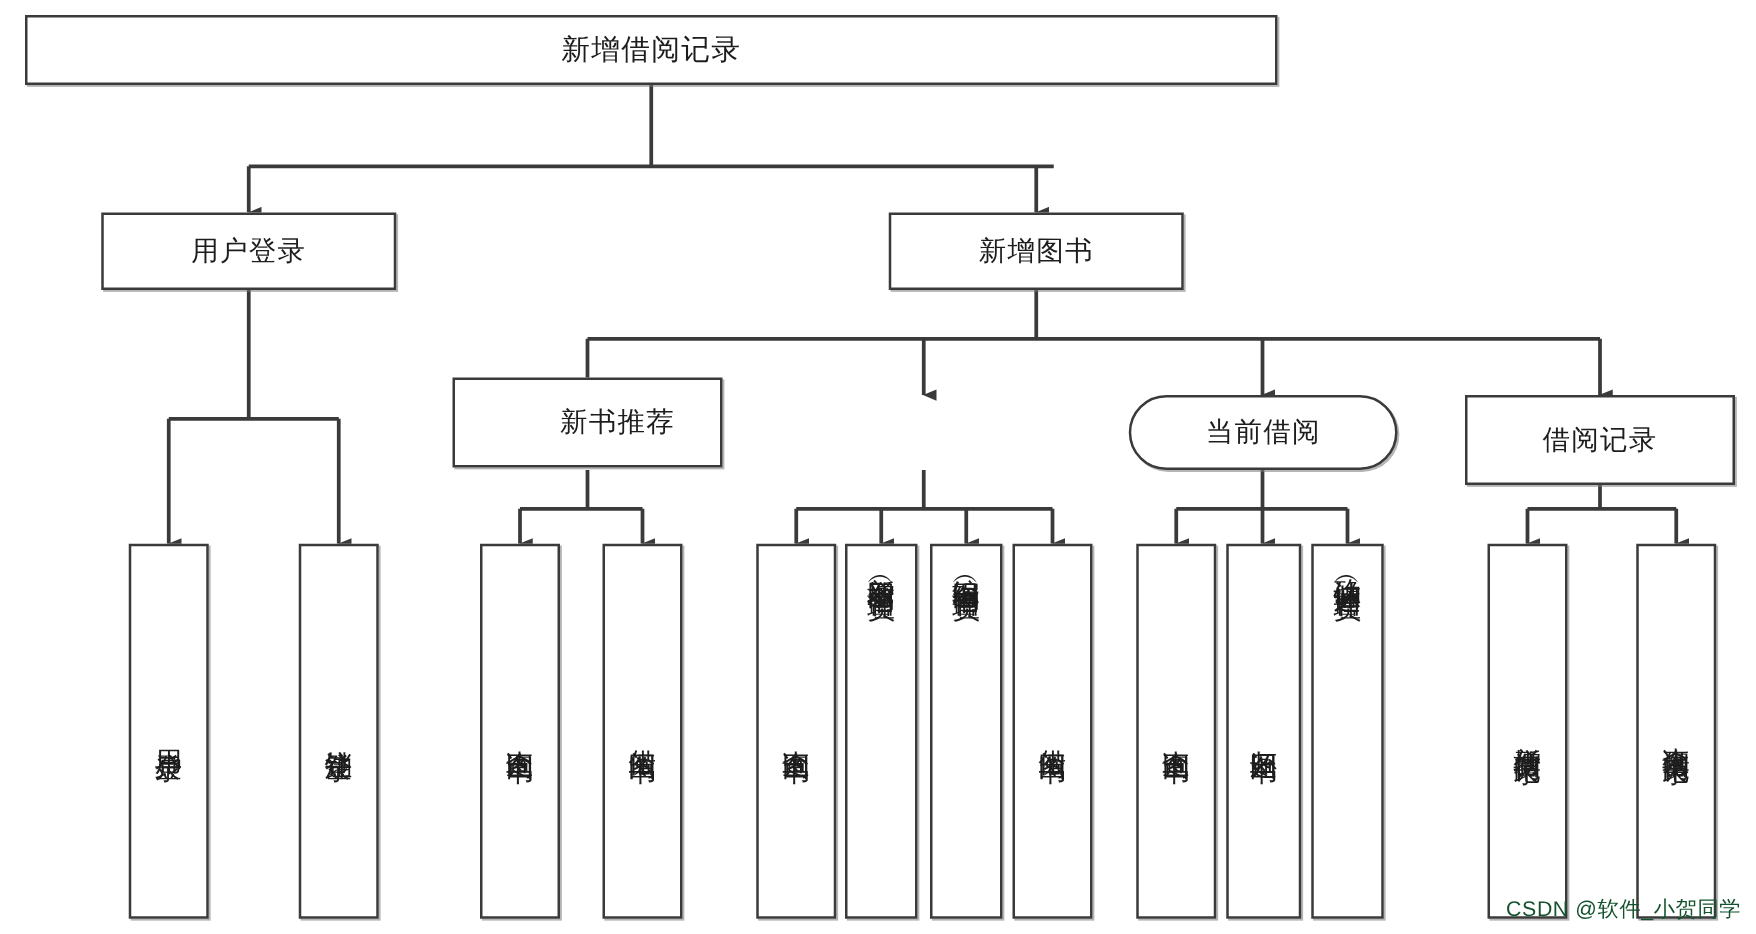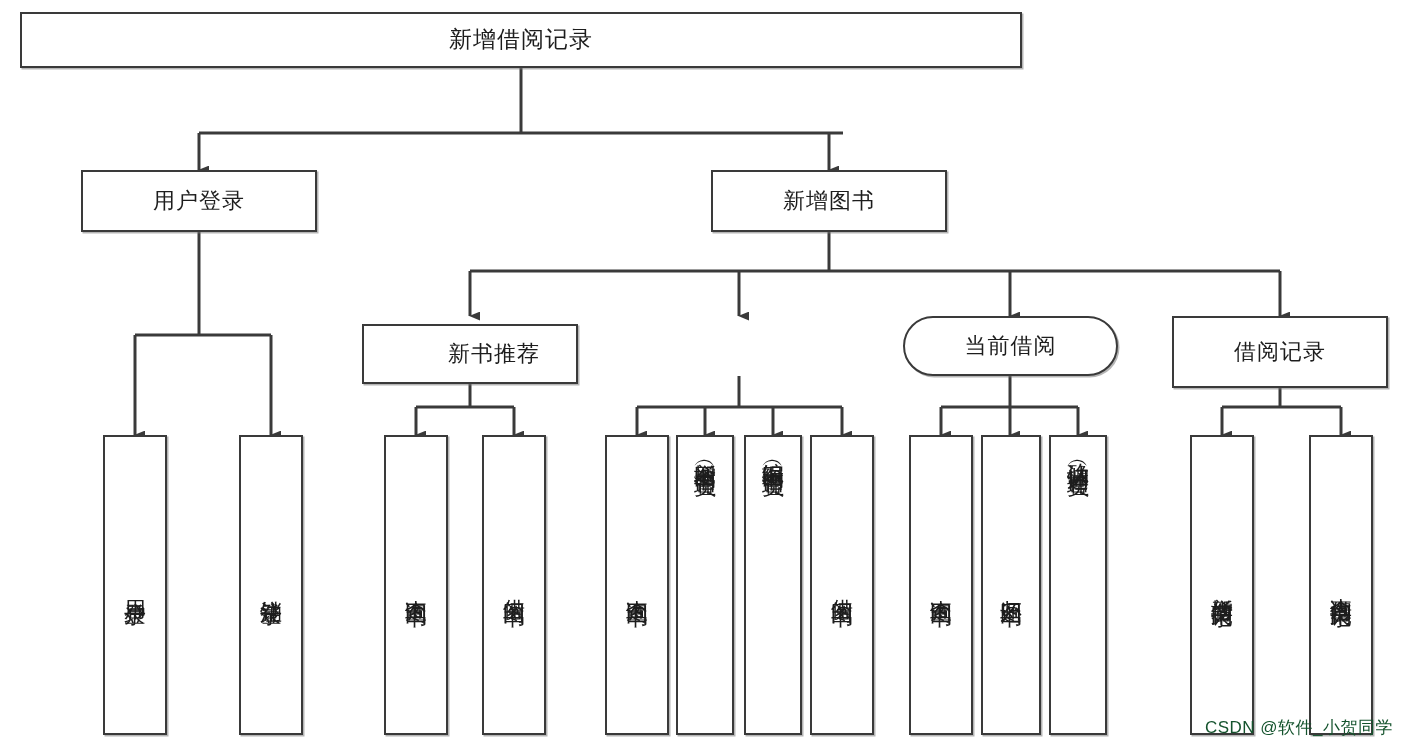--- a/index.html
+++ b/index.html
@@ -133,21 +133,21 @@
     <span>新增借阅记录</span>
   </div>
 
   <div class="node horiz" style="left:81px; top:170px; width:236px; height:62px;">
     <span>用户登录</span>
   </div>
   <div class="node horiz" style="left:711px; top:170px; width:236px; height:62px;">
     <span>新增图书</span>
   </div>
 
-  <div class="node horiz" style="left:362px; top:324px; width:216px; height:60px;padding-left:48px;">
+  <div class="node horiz" style="left:362px; top:302px; width:216px; height:72px;padding-left:48px;">
     <span>新书推荐</span>
   </div>
   <div class="node horiz" style="left:903px; top:316px; width:215px; height:60px;border-radius:30px;">
     <span>当前借阅</span>
   </div>
   <div class="node horiz" style="left:1172px; top:316px; width:216px; height:72px;">
     <span>借阅记录</span>
   </div>
 
   <div class="node leaf centerish" style="left:103px; top:435px; width:64px; height:300px;">

